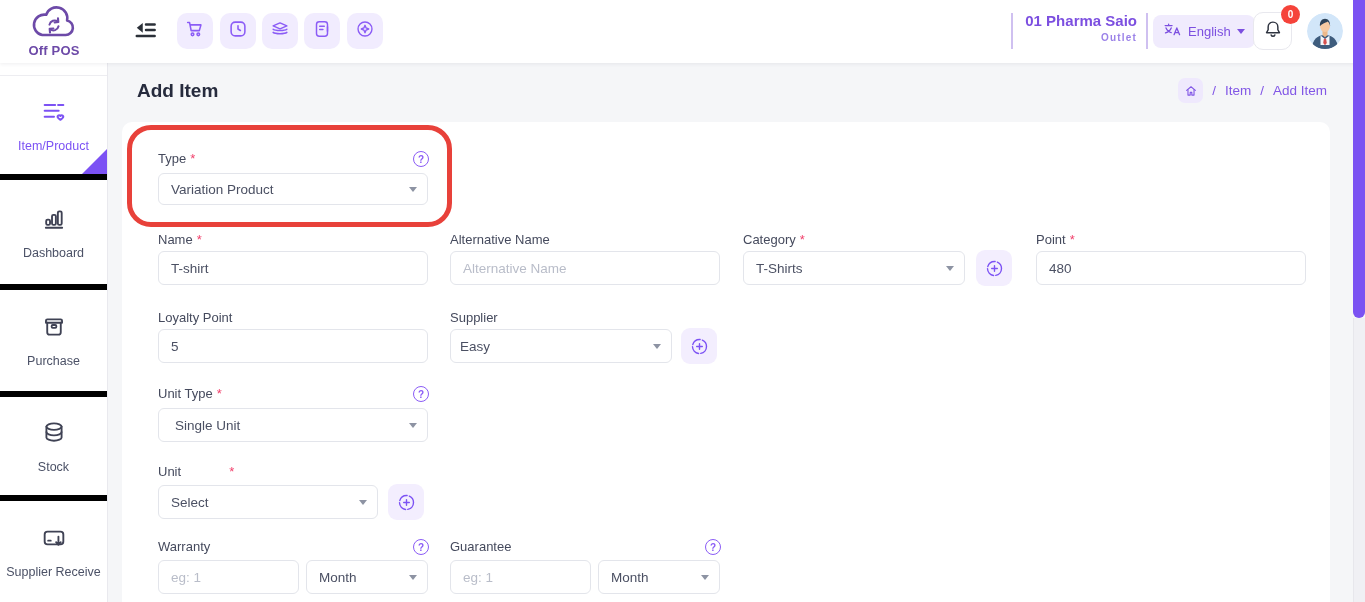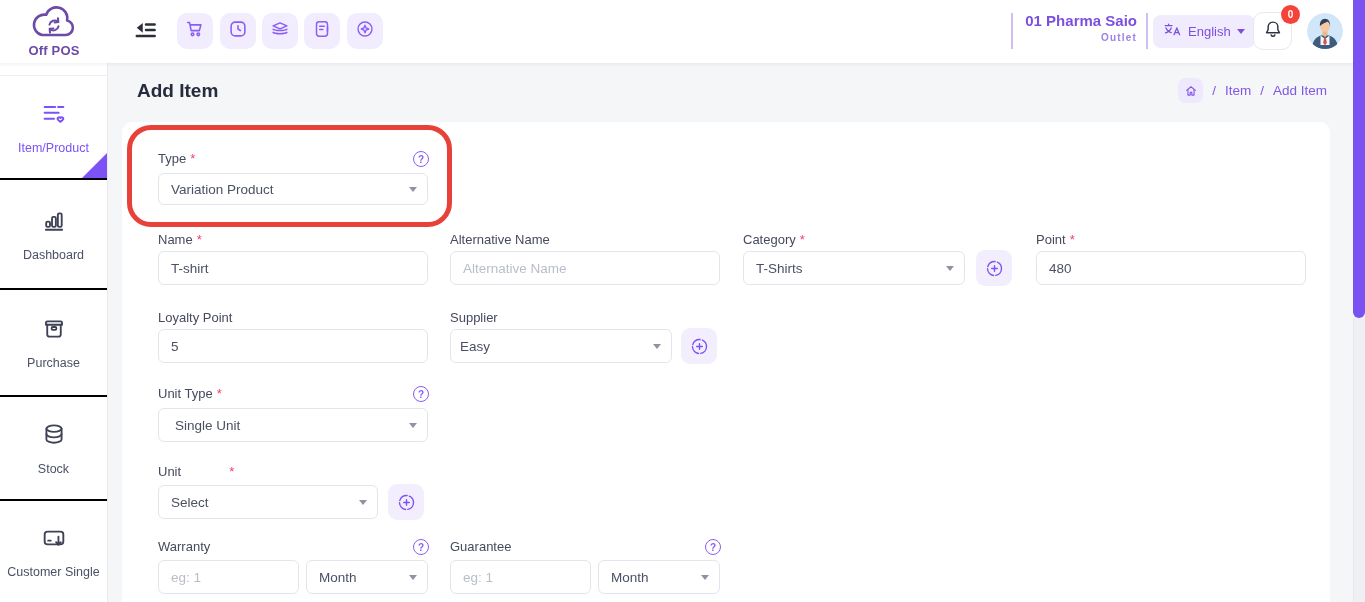--- a/index.html
+++ b/index.html
@@ -45,21 +45,21 @@
     overflow: hidden; cursor: pointer; }
   
   .scroll-thumb { position: absolute; left: 1353px; top: 0; width: 12px; height: 318px;
     background: #7b52f2; border-radius: 0 0 6px 6px; z-index: 10; cursor: pointer; }
   .scroll-track { position: absolute; left: 1353px; top: 318px; width: 12px; height: 284px;
     background: #f0f0f4; border-left: 1px solid #e7e7ec; z-index: 9; }
   
   .sidebar { position: absolute; left: 0; top: 63px; width: 108px; height: 539px;
     background: #fff; border-right: 1px solid #e9e9ee; z-index: 5; padding-top: 12px; }
   .sb-item { position: relative; display: flex; flex-direction: column; align-items: center;
-    justify-content: center; gap: 9px; border-bottom: 2px solid #000000; cursor: pointer; }
+    justify-content: center; gap: 9px; border-bottom: 6px solid #000000; cursor: pointer; }
   .sb-item:nth-child(1) { height: 105px; border-top: 1px solid #ededf1; }
   .sb-item:nth-child(2) { height: 110px; }
   .sb-item:nth-child(3) { height: 107px; }
   .sb-item:nth-child(4) { height: 104px; }
   .sb-item:nth-child(5) { height: 101px; border-bottom: none; }
   .sb-label { font-size: 12.5px; color: #4b5166; }
   .sb-item.active .sb-label { color: #7c52f4; }
   .sb-item.active::after { content: ""; position: absolute; right: 0; bottom: 0;
     border-left: 25px solid transparent; border-bottom: 25px solid #7c52f4; }
   
@@ -275,21 +275,21 @@
     <span class="sb-label">Stock</span>
   </div>
   <div class="sb-item">
     <span>
       <svg width="28" height="28" viewBox="0 0 24 24" fill="none" stroke="#3f4254" stroke-width="1.6" stroke-linecap="round" stroke-linejoin="round">
         <rect x="4" y="6.5" width="16" height="11" rx="2.4"></rect>
         <path d="M7 14.3h4" stroke-dasharray="2.2 1.8"></path>
         <path d="M15.8 10.8v7M13.8 15.6l2 2.2 2-2.2"></path>
       </svg>
     </span>
-    <span class="sb-label">Customer Single</span>
+    <span class="sb-label">Supplier Receive</span>
   </div>
 </div>
 
 <div class="page-title">Add Item</div>
 
 <div class="breadcrumb">
   <span class="home-chip">
     <svg width="14" height="14" viewBox="0 0 24 24" fill="none" stroke="#8257e6" stroke-width="1.9" stroke-linecap="round" stroke-linejoin="round">
       <path d="M4.5 11L12 4.8 19.5 11"></path>
       <path d="M6.8 9.6V19h3.8v-4.6h2.8V19h3.8V9.6"></path>

